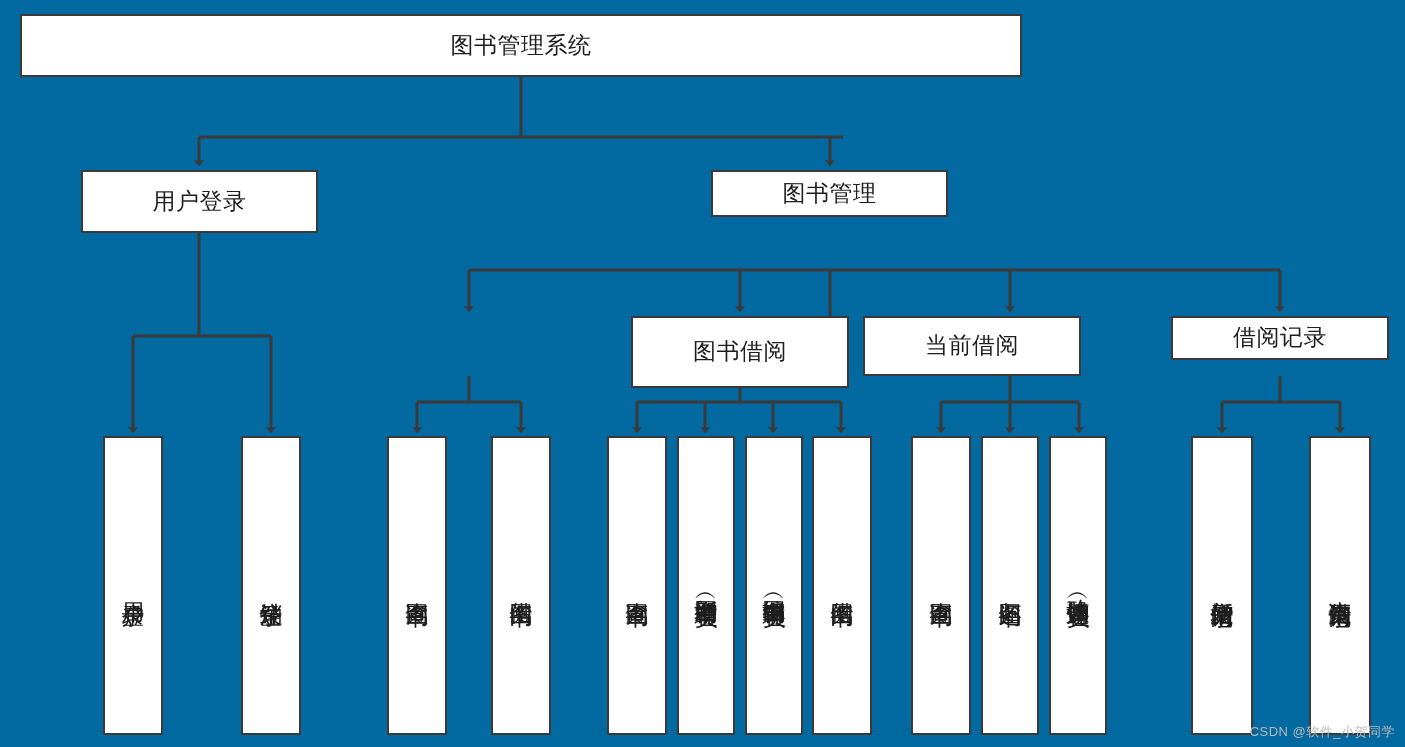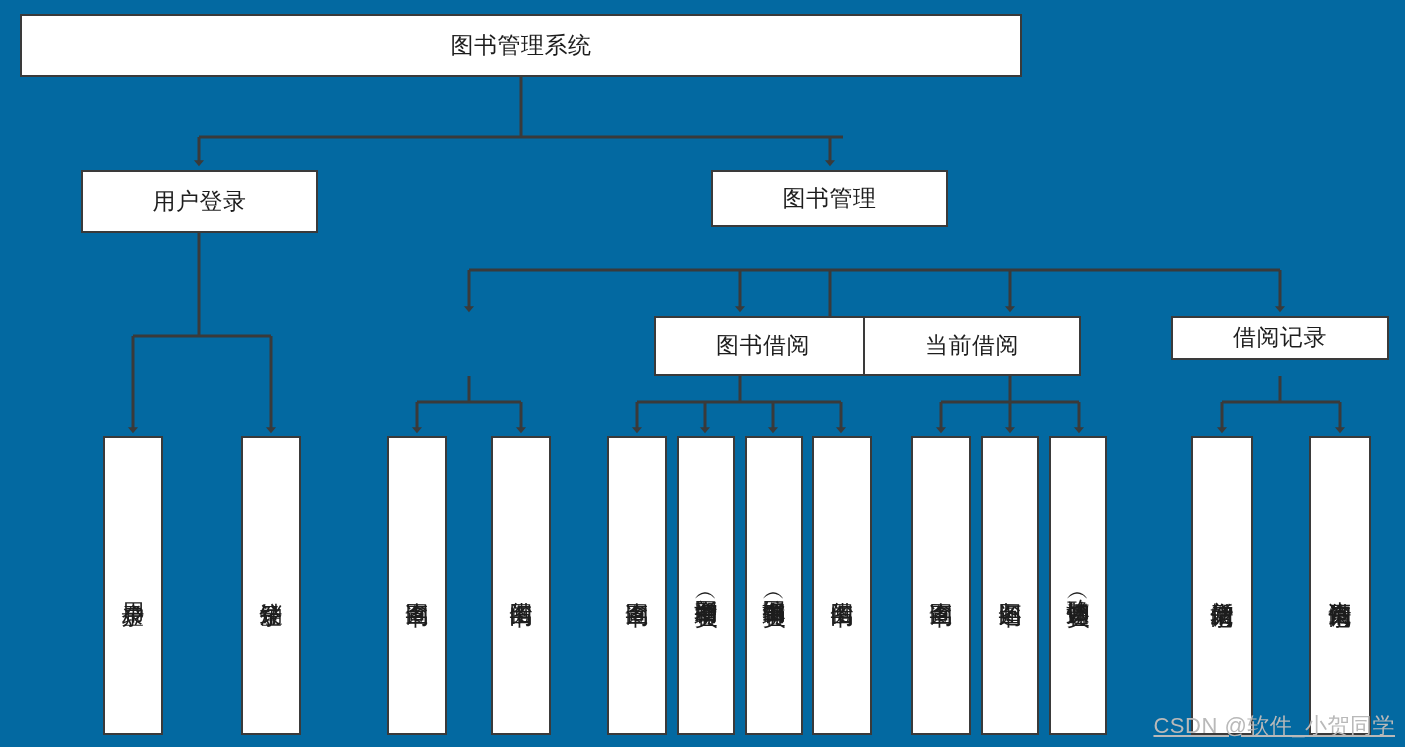--- a/index.html
+++ b/index.html
@@ -55,25 +55,24 @@
   .node-v .vtext {
     writing-mode: vertical-rl;
     text-orientation: upright;
     -webkit-text-orientation: upright;
     display: block;
   }
   #watermark {
     position: absolute;
     right: 10px;
     bottom: 6px;
-    font-size: 22px;
+    font-size: 13px;
     color: #b9b9b9;
     white-space: nowrap;
     letter-spacing: 0.5px;
-    text-decoration: underline;
   }
 </style>
 </head>
 <body>
 
 <div id="diagram-root">
 
   <svg id="edges-layer" viewBox="0 0 1405 747" width="1405" height="747">
     <defs>
       <marker id="arrowhead" markerWidth="9" markerHeight="11" refX="3.2" refY="5.4" orient="auto" markerUnits="userSpaceOnUse">
@@ -124,25 +123,25 @@
     </g>
   </svg>
 
   <div class="node node-h" style="left:20px; top:14px; width:1002px; height:63px;">
     <span>图书管理系统</span>
   </div>
 
   <div class="node node-h" style="left:81px; top:170px; width:237px; height:63px;">
     <span>用户登录</span>
   </div>
-  <div class="node node-h" style="left:711px; top:170px; width:237px; height:57px;">
+  <div class="node node-h" style="left:711px; top:170px; width:237px; height:47px;">
     <span>图书管理</span>
   </div>
 
-  <div class="node node-h" style="left:654px; top:316px; width:218px; height:60px;">
+  <div class="node node-h" style="left:631px; top:316px; width:218px; height:72px;">
     <span>图书借阅</span>
   </div>
   <div class="node node-h" style="left:863px; top:316px; width:218px; height:60px;">
     <span>当前借阅</span>
   </div>
   <div class="node node-h" style="left:1171px; top:316px; width:218px; height:44px;">
     <span>借阅记录</span>
   </div>
 
   <div class="node node-v" style="left:103px; top:436px; width:60px; height:299px;">

